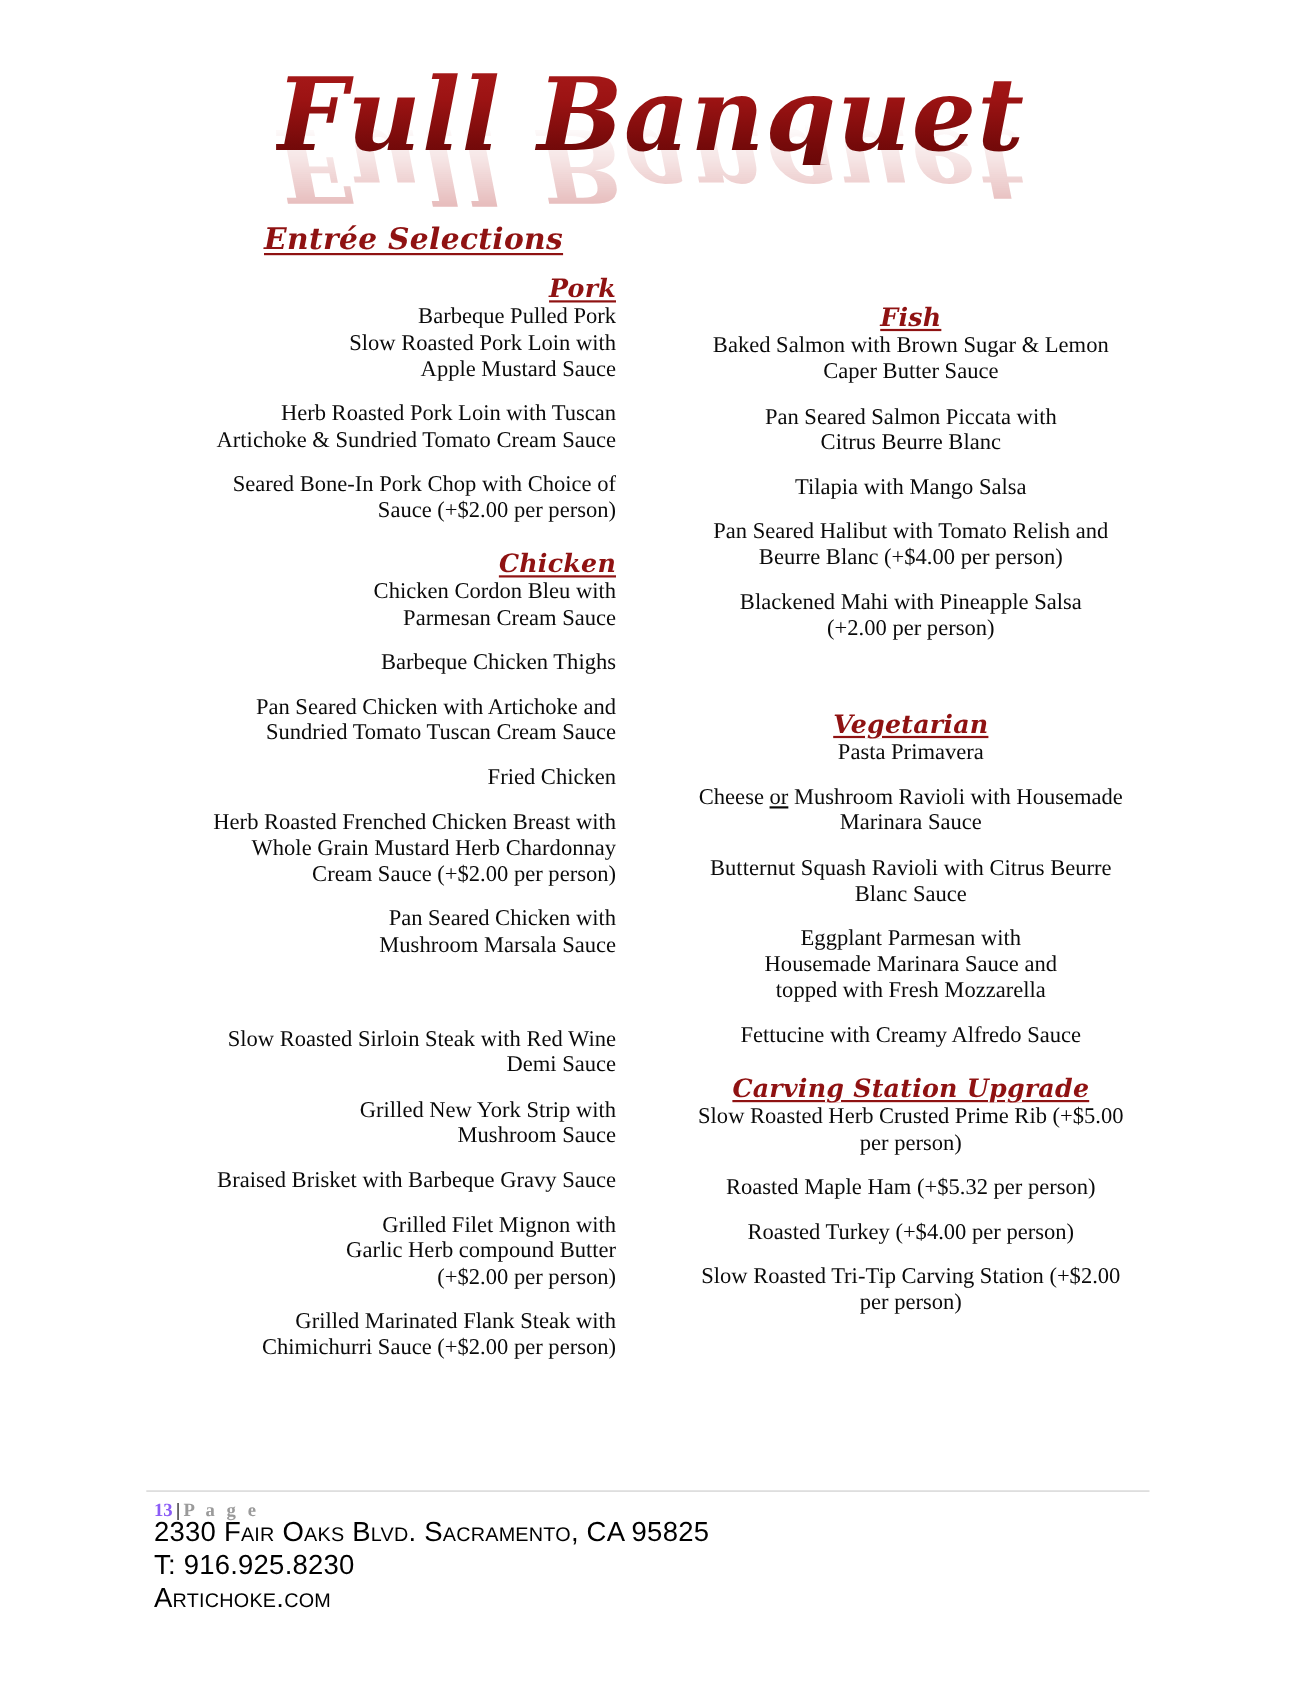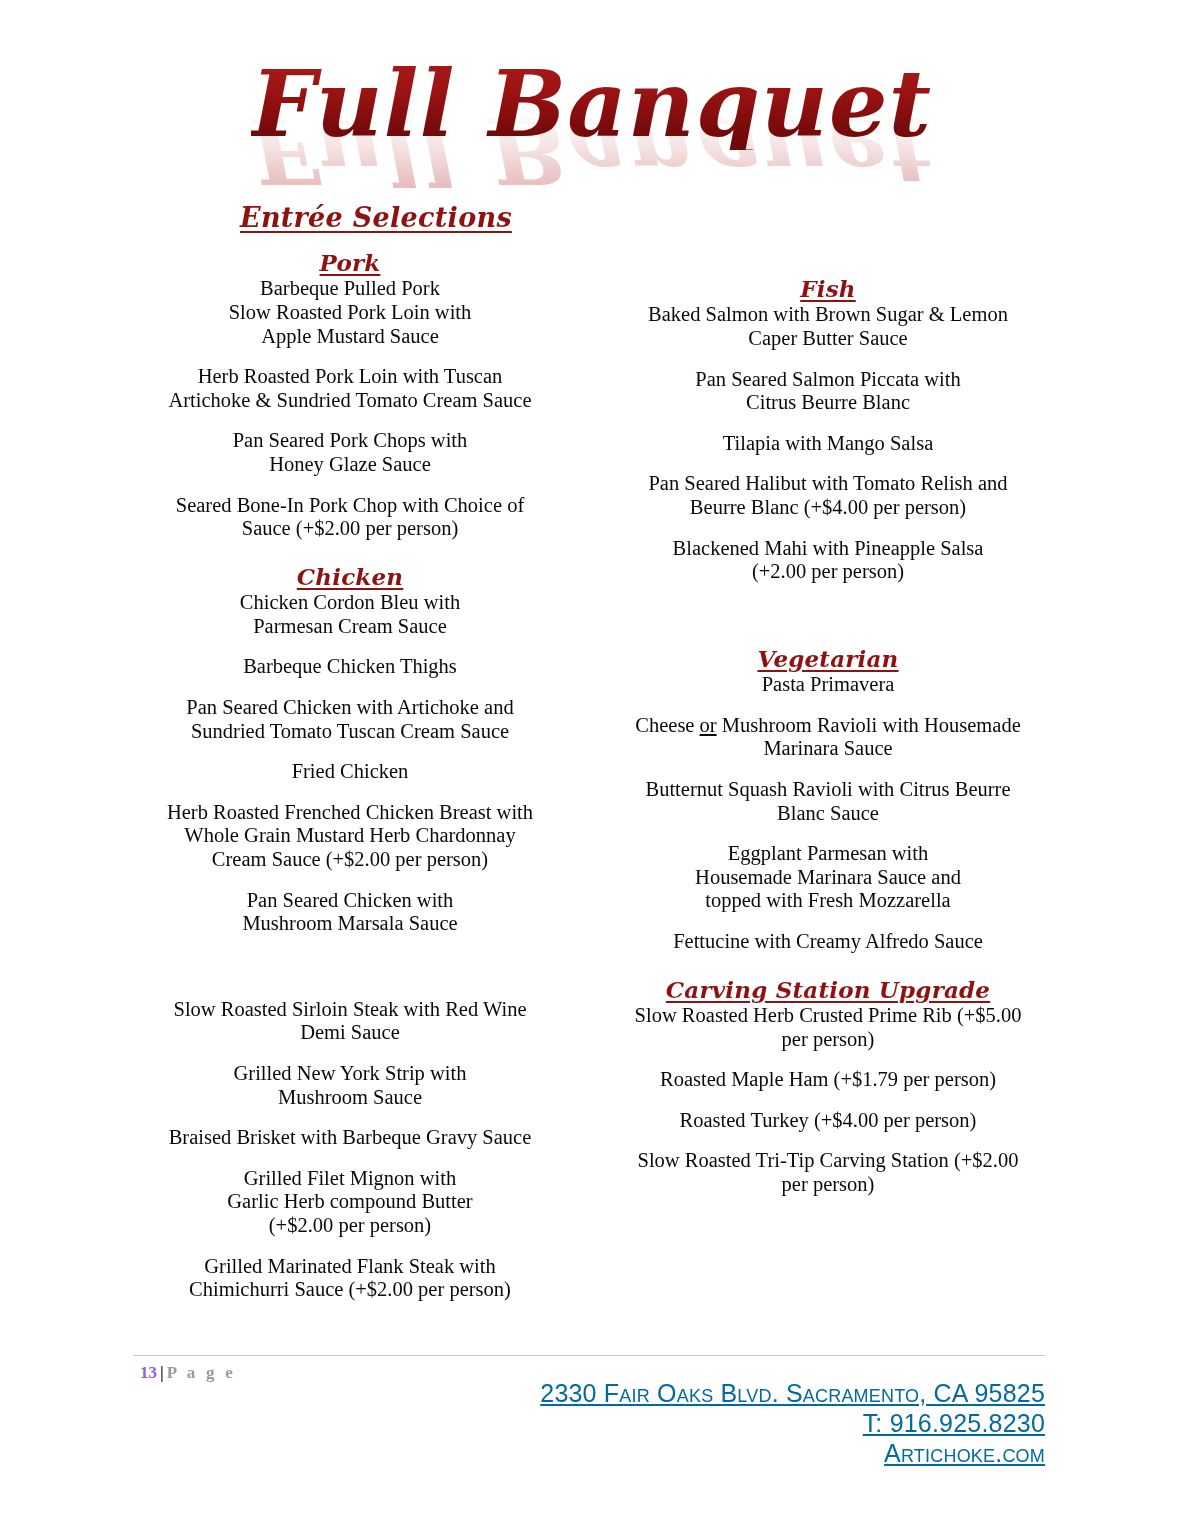--- a/index.html
+++ b/index.html
@@ -88,21 +88,21 @@
     text-underline-offset: 4px;
     text-decoration-thickness: 2px;
     letter-spacing: .3px;
   }
 
   
   .col {
     position: absolute;
     text-align: center;
   }
-  .col-left  { left: 140px;  top: 250px; width: 420px; }
+  .col-left  { left: 140px;  top: 250px; width: 420px; text-align: right; }
   .col-right { left: 608px;  top: 276px; width: 440px; }
 
   .section { margin: 0; }
 
   .sec-head {
     font-family: "DejaVu Serif", "Liberation Serif", serif;
     font-style: italic;
     font-weight: 700;
     font-size: 23px;
     line-height: 1.15;
@@ -152,23 +152,22 @@
     color: #9a9a9a;
     letter-spacing: 3.2px;
     font-weight: 700;
   }
 
   .addr {
     position: absolute;
     left: 140px;
     top: 1378px;
     width: 905px;
-    text-align: right;
-    color: #0369a1;
-    text-decoration: underline;
+    text-align: left;
+    color: #000000;
   }
   .addr .line {
     font-family: "Liberation Sans Narrow", "Liberation Sans", "DejaVu Sans", sans-serif;
     font-variant: small-caps;
     font-size: 25px;
     line-height: 30px;
     letter-spacing: .2px;
     white-space: nowrap;
   }
 </style>
@@ -185,21 +184,20 @@
   </div>
 
   <div class="subtitle">Entrée Selections</div>
 
   <div class="col col-left" id="left-col">
       <div class="section">
         <div class="sec-head">Pork</div>
         <div class="item">Barbeque Pulled Pork</div>
         <div class="item tight">Slow Roasted Pork Loin with<br>Apple Mustard Sauce</div>
         <div class="item">Herb Roasted Pork Loin with Tuscan<br>Artichoke &amp; Sundried Tomato Cream Sauce</div>
-        <div class="item">Pan Seared Pork Chops with<br>Honey Glaze Sauce</div>
         <div class="item">Seared Bone-In Pork Chop with Choice of<br>Sauce (+$2.00 per person)</div>
       </div>
       <div class="sec-gap"></div>
       <div class="section">
         <div class="sec-head">Chicken</div>
         <div class="item tight">Chicken Cordon Bleu with<br>Parmesan Cream Sauce</div>
         <div class="item">Barbeque Chicken Thighs</div>
         <div class="item">Pan Seared Chicken with Artichoke and<br>Sundried Tomato Tuscan Cream Sauce</div>
         <div class="item">Fried Chicken</div>
         <div class="item">Herb Roasted Frenched Chicken Breast with<br>Whole Grain Mustard Herb Chardonnay<br>Cream Sauce (+$2.00 per person)</div>
@@ -230,21 +228,21 @@
         <div class="item tight">Pasta Primavera</div>
         <div class="item">Cheese <u>or</u> Mushroom Ravioli with Housemade<br>Marinara Sauce</div>
         <div class="item">Butternut Squash Ravioli with Citrus Beurre<br>Blanc Sauce</div>
         <div class="item">Eggplant Parmesan with<br>Housemade Marinara Sauce and<br>topped with Fresh Mozzarella</div>
         <div class="item">Fettucine with Creamy Alfredo Sauce</div>
       </div>
       <div class="sec-gap"></div>
       <div class="section">
         <div class="sec-head">Carving Station Upgrade</div>
         <div class="item tight">Slow Roasted Herb Crusted Prime Rib (+$5.00<br>per person)</div>
-        <div class="item">Roasted Maple Ham (+$1.79 per person)</div>
+        <div class="item">Roasted Maple Ham (+$5.32 per person)</div>
         <div class="item">Roasted Turkey (+$4.00 per person)</div>
         <div class="item">Slow Roasted Tri-Tip Carving Station (+$2.00<br>per person)</div>
       </div>
     </div>
 
   <div class="footer-rule"></div>
   <div class="page-num">
     <b>13</b><span class="bar">|</span><span class="word">P a g e</span>
   </div>
   <div class="addr" id="addr-lines">

